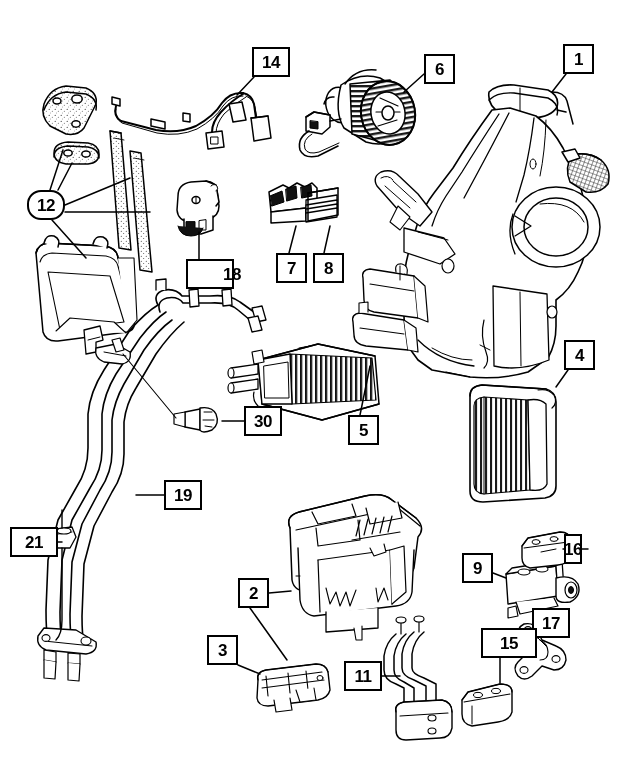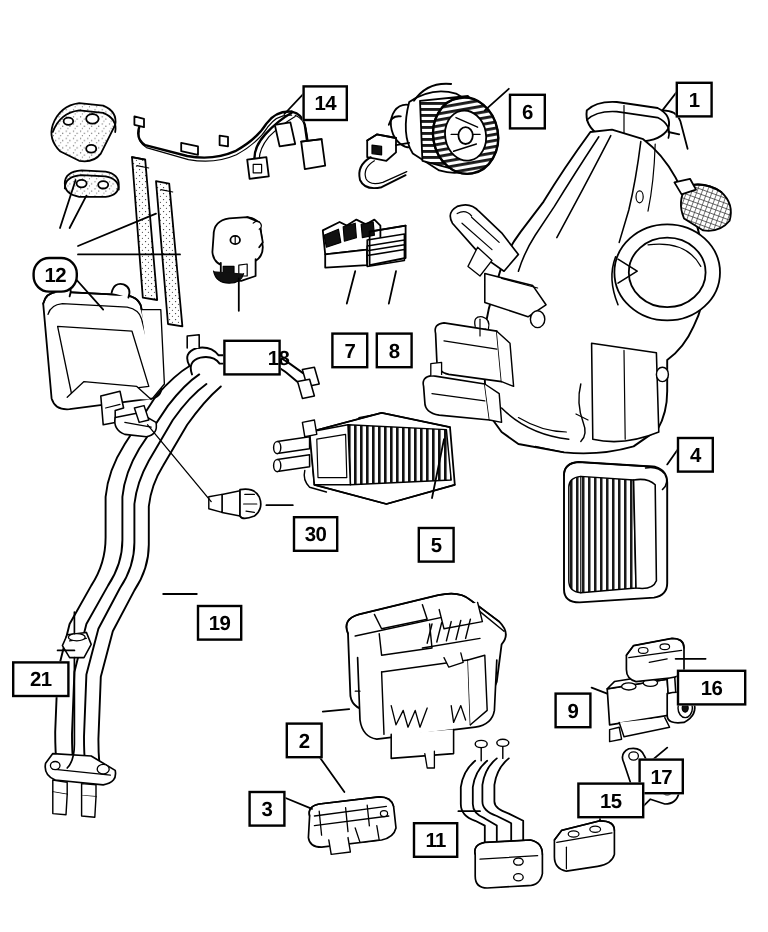--- a/index.html
+++ b/index.html
@@ -3,21 +3,21 @@
 <meta charset="utf-8">
 <title>Parts Diagram</title>
 <style>
   html,body{margin:0;padding:0;background:#ffffff;}
   body{font-family:"Liberation Sans", sans-serif;}
   #stage{position:relative;width:640px;height:777px;background:#fff;overflow:hidden;}
   #art{position:absolute;left:0;top:0;width:640px;height:777px;}
   .callout{position:absolute;box-sizing:border-box;border:2px solid #000;background:#fff;
            display:flex;align-items:center;justify-content:center;
            font-family:"Liberation Sans", sans-serif;font-weight:bold;font-size:17px;color:#000;
-           line-height:1;letter-spacing:-0.5px;margin-top:24px;}
+           line-height:1;letter-spacing:-0.5px;}
   .callout.w2{width:38px;}
   .callout.w1{width:31px;}
   .callout{height:30px;}
 </style>
 </head>
 <body>
 
 <div id="stage">
 
   <svg id="art" viewBox="0 0 640 777" xmlns="http://www.w3.org/2000/svg">
@@ -447,21 +447,21 @@
       </div>
       <div class="callout w2" style="left: 164px; top: 480px; width: 38px;">
         <span>19</span>
       </div>
       <div class="callout w2" style="left: 10px; top: 527px; width: 48px;">
         <span>21</span>
       </div>
       <div class="callout w1" style="left: 462px; top: 553px; width: 31px;">
         <span>9</span>
       </div>
-      <div class="callout w2" style="left: 564px; top: 534px; width: 58px; text-align: right;">
+      <div class="callout w2" style="left: 564px; top: 534px; width: 18px; text-align: right;">
         <span>16</span>
       </div>
       <div class="callout w1" style="left: 238px; top: 578px; width: 31px;">
         <span>2</span>
       </div>
       <div class="callout w2" style="left: 532px; top: 608px; width: 38px;">
         <span>17</span>
       </div>
       <div class="callout w2" style="left: 481px; top: 628px; width: 56px;">
         <span>15</span>

